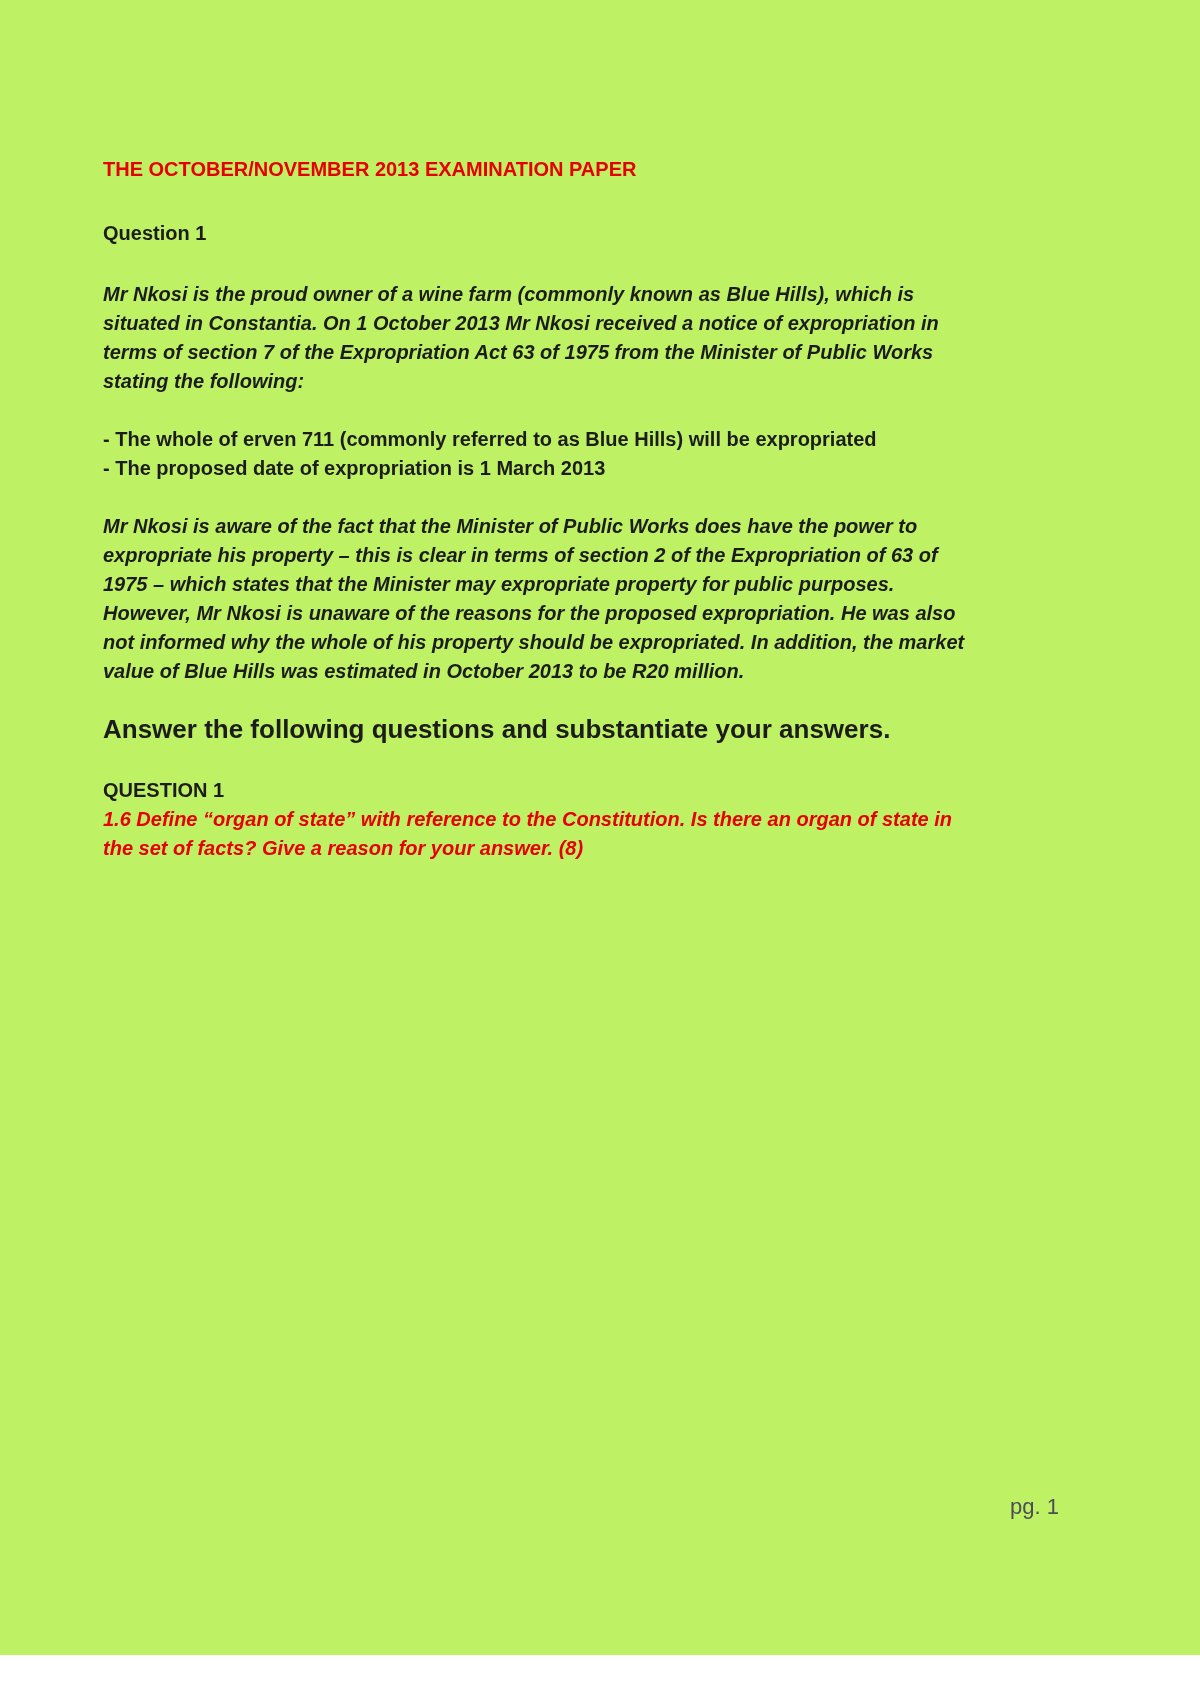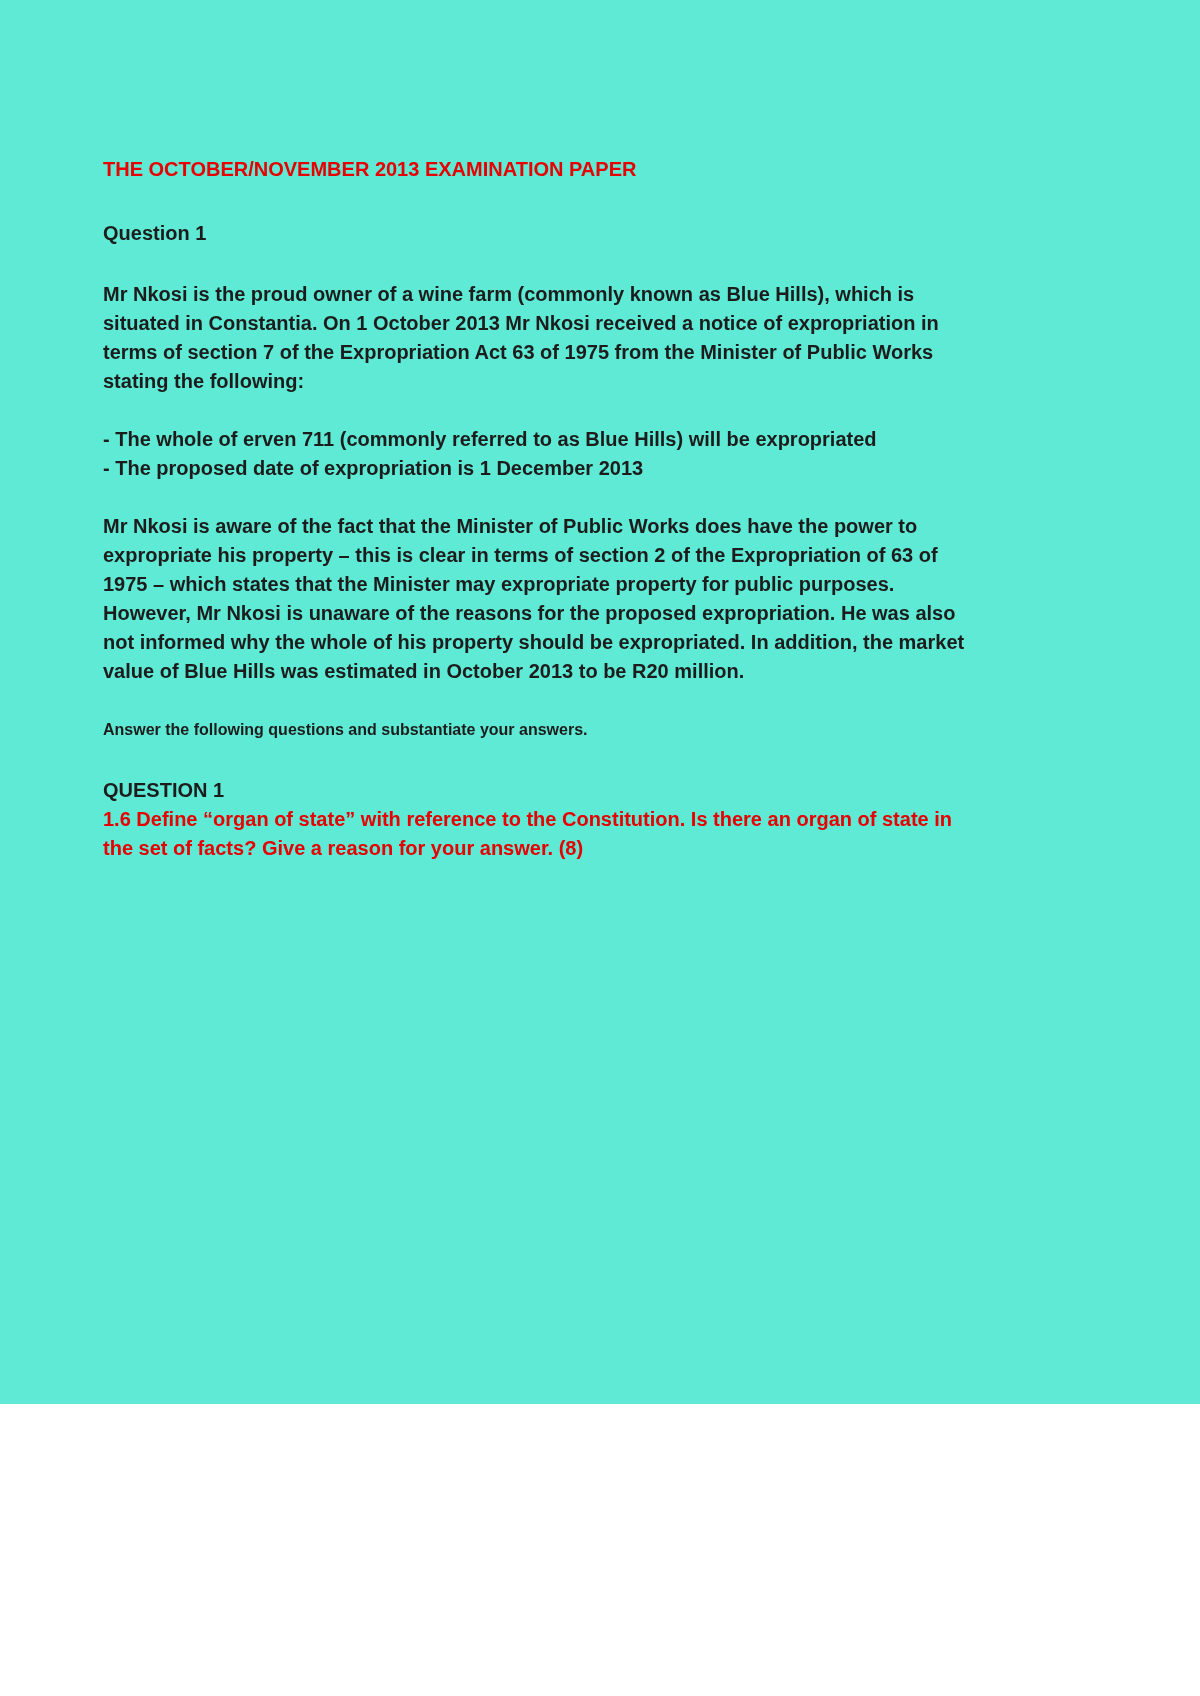--- a/index.html
+++ b/index.html
@@ -3,33 +3,34 @@
 <meta charset="utf-8">
 <style>
   html, body {
     margin: 0;
     padding: 0;
     background: #ffffff;
   }
   .page {
     position: relative;
     width: 1200px;
-    height: 1404px;
-    background: #5eead4;
+    height: 1655px;
+    background: #bef264;
     box-sizing: border-box;
     padding: 155px 230px 0 103px;
     font-family: "Liberation Sans", sans-serif;
     font-weight: 700;
     color: #1c1c1c;
     overflow: hidden;
   }
   .para {
     margin: 0 0 29px 0;
     font-size: 20px;
     line-height: 29px;
+    font-style: italic;
   }
   .title {
     margin: 0 0 35px 0;
     font-size: 20px;
     line-height: 29px;
   }
   .q-label {
     margin: 0 0 32px 0;
     font-size: 20px;
     line-height: 29px;
@@ -37,21 +38,21 @@
   .bullet {
     margin: 0;
     font-size: 20px;
     line-height: 29px;
   }
   .bullets-block {
     margin: 18px 0 29px 0;
   }
   .instruction {
     margin: 0 0 32px 0;
-    font-size: 16px;
+    font-size: 26px;
     line-height: 29px;
   }
   .q-heading {
     margin: 0;
     font-size: 20px;
     line-height: 29px;
   }
   .red {
     color: #e60000;
   }
@@ -72,21 +73,21 @@
 <div class="page">
 
   <p class="title red">THE OCTOBER/NOVEMBER 2013 EXAMINATION PAPER</p>
 
   <p class="q-label">Question 1</p>
 
   <p class="para">Mr Nkosi is the proud owner of a wine farm (commonly known as Blue Hills), which is situated in Constantia. On 1 October 2013 Mr Nkosi received a notice of expropriation in terms of section 7 of the Expropriation Act 63 of 1975 from the Minister of Public Works stating the following:</p>
 
   <div class="bullets-block">
     <p class="bullet">- The whole of erven 711 (commonly referred to as Blue Hills) will be expropriated</p>
-    <p class="bullet">- The proposed date of expropriation is 1 December 2013</p>
+    <p class="bullet">- The proposed date of expropriation is 1 March 2013</p>
   </div>
 
   <p class="para">Mr Nkosi is aware of the fact that the Minister of Public Works does have the power to expropriate his property – this is clear in terms of section 2 of the Expropriation of 63 of 1975 – which states that the Minister may expropriate property for public purposes. However, Mr Nkosi is unaware of the reasons for the proposed expropriation. He was also not informed why the whole of his property should be expropriated. In addition, the market value of Blue Hills was estimated in October 2013 to be R20 million.</p>
 
   <p class="instruction">Answer the following questions and substantiate your answers.</p>
 
   <p class="q-heading">QUESTION 1</p>
 
   <p class="para red">1.6 Define “organ of state” with reference to the Constitution. Is there an organ of state in the set of facts? Give a reason for your answer. (8)</p>
 

